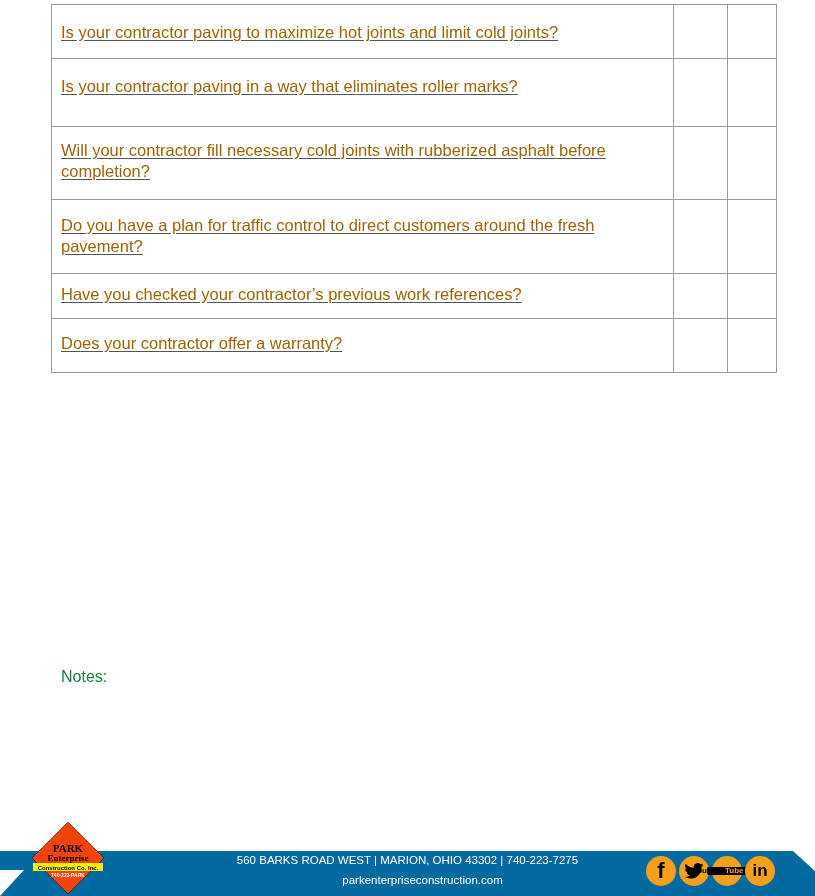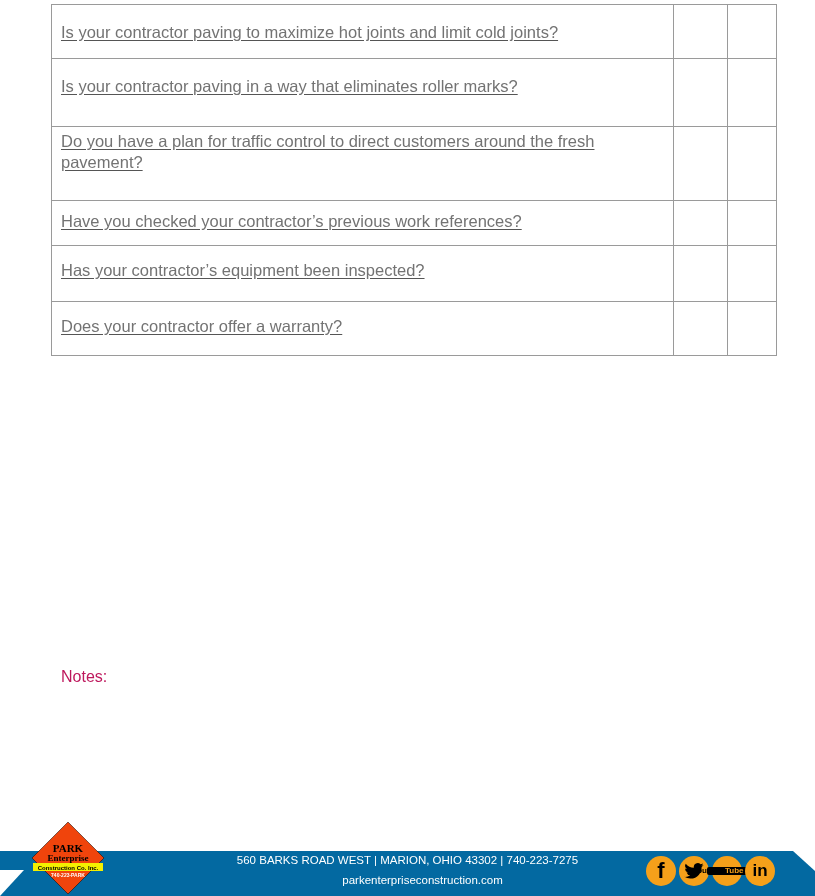--- a/index.html
+++ b/index.html
@@ -1,28 +1,28 @@
 <!DOCTYPE html>
 <html><head>
 <meta charset="utf-8">
 <style>
   html, body { margin:0; padding:0; }
   body { width:815px; height:896px; position:relative; background:#ffffff; overflow:hidden;
          font-family:"Liberation Sans", "DejaVu Sans", sans-serif; color:#1a1a1a; }
   .checklist { position:absolute; left:51px; top:4px; border-collapse:collapse; }
   .checklist td { border:1px solid #9a9a9a; padding:0; vertical-align:top; }
   .q { width:603px; padding:0 9px !important; }
-  .q .txt { display:block; font-size:16.5px; line-height:21px; color:#737373; text-decoration:underline;
+  .q .txt { display:block; font-size:16.5px; line-height:21px; color:#a16207; text-decoration:underline;
             text-decoration-color:#555; text-underline-offset:2px; }
   .c1 { width:53px; }
   .c2 { width:48px; }
   .cbline { display:flex; align-items:center; margin-left:88px; margin-top:0px; font-size:16.5px; line-height:21px; color:#1a1a1a; }
   .cb { width:14px; height:14px; border:1.5px solid #555; border-radius:3px; box-shadow:1px 1px 0 #999; margin-right:12px; display:inline-block; cursor:pointer; }
   .cb2 { margin-left:12px; }
-  .notes { position:absolute; left:61px; top:668px; font-size:16px; color:#be185d; }
+  .notes { position:absolute; left:61px; top:668px; font-size:16px; color:#15803d; }
   .footer { position:absolute; left:0; top:851px; width:815px; height:45px; background:#0369a1; }
   .footer .notch-left { position:absolute; left:0; top:19px; width:0; height:0;
          border-left:24px solid #fff; border-bottom:26px solid transparent; }
   .footer .chamfer-right { position:absolute; right:0; top:0; width:0; height:0;
          border-right:22px solid #fff; border-bottom:20px solid transparent; }
   .addr { position:absolute; left:0; width:815px; top:3px; text-align:center; font-size:11.5px; color:#fff; }
   .addr2 { position:absolute; left:0; width:815px; top:23px; text-align:center; font-size:11.5px; color:#fff;padding-left:15px; }
   .logo { position:absolute; left:32px; top:822px; width:72px; height:72px; }
   .social { position:absolute; left:646px; top:856px; display:flex; gap:3px; }
   .social .ic { width:30px; height:30px; border-radius:50%; background:#f5a01a; display:flex; align-items:center; justify-content:center;
@@ -40,37 +40,37 @@
       <td class="c1"></td>
         <td class="c2"></td>
     </tr>
     <tr style="height:68px">
       <td class="q">
           <span class="txt" style="margin-top:17px">Is your contractor paving in a way that eliminates roller marks?</span>
         </td>
       <td class="c1"></td>
         <td class="c2"></td>
     </tr>
+    <tr style="height:73px">
+      <td class="q">
+          <span class="txt" style="margin-top:13px">Will your contractor fill necessary cold joints with rubberized asphalt before completion?</span>
+        </td>
+      <td class="c1"></td>
+        <td class="c2"></td>
+    </tr>
     <tr style="height:74px">
       <td class="q">
-          <span class="txt" style="margin-top:4px">Do you have a plan for traffic control to direct customers around the fresh pavement?</span>
+          <span class="txt" style="margin-top:15px">Do you have a plan for traffic control to direct customers around the fresh pavement?</span>
         </td>
       <td class="c1"></td>
         <td class="c2"></td>
     </tr>
     <tr style="height:45px">
       <td class="q">
           <span class="txt" style="margin-top:10px">Have you checked your contractor’s previous work references?</span>
-        </td>
-      <td class="c1"></td>
-        <td class="c2"></td>
-    </tr>
-    <tr style="height:56px">
-      <td class="q">
-          <span class="txt" style="margin-top:14px">Has your contractor’s equipment been inspected?</span>
         </td>
       <td class="c1"></td>
         <td class="c2"></td>
     </tr>
     <tr style="height:54px">
       <td class="q">
           <span class="txt" style="margin-top:14px">Does your contractor offer a warranty?</span>
         </td>
       <td class="c1"></td>
         <td class="c2"></td>

